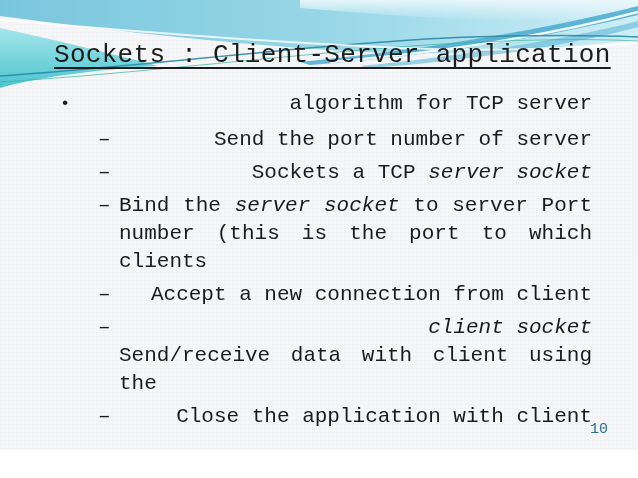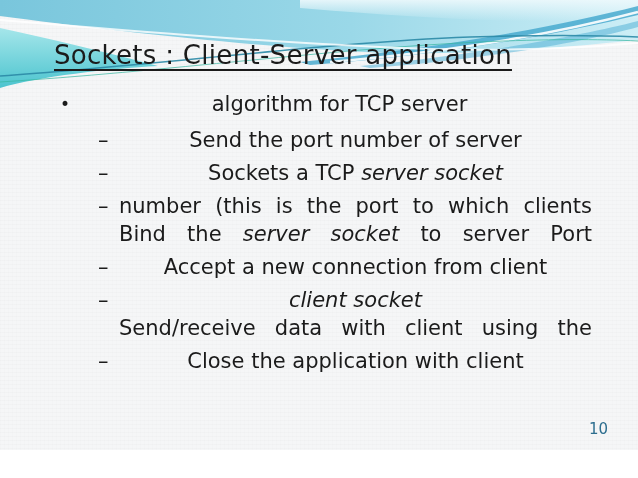--- a/index.html
+++ b/index.html
@@ -10,20 +10,21 @@
   *{margin:0;padding:0;box-sizing:border-box;}
   html,body{width:638px;height:478px;}
   body{font-family:"DejaVu Sans","Liberation Sans",sans-serif;}
   .slide{
     position:relative;width:638px;height:450px;overflow:hidden;
     background-color:var(--bg-color);
     background-image:
       repeating-linear-gradient(to bottom, rgba(0,0,0,0.014) 0 1px, transparent 1px 4px),
       repeating-linear-gradient(to right, rgba(0,0,0,0.008) 0 1px, transparent 1px 4px);
     color:var(--text-color);
+    font-family:Liberation Mono, monospace;
   }
   .banner{position:absolute;top:0;left:0;width:638px;height:100px;pointer-events:none;}
   .banner svg{display:block;width:100%;height:100%;}
   .title{
     position:absolute;left:54px;top:40px;width:560px;
     font-size:26px;letter-spacing:0.3px;font-weight:400;
     text-decoration:underline;text-decoration-thickness:2px;text-underline-offset:5px;
     color:var(--text-color);white-space:nowrap;
   }
   .content{
@@ -31,21 +32,21 @@
     font-size:21px;line-height:28px;color:var(--text-color);
   }
   .bullet-item{display:flex;align-items:flex-start;margin-bottom:5px;}
   .bullet-item.level-1{margin-bottom:8px;}
   .bullet-item.level-2{margin-left:38px;}
   .level-1 > .marker{width:27px;flex:0 0 27px;}
   .level-2 > .marker{width:21px;flex:0 0 21px;}
   .marker{display:inline-block;}
   .level-1 > .marker{font-size:17px;line-height:28px;}
   .bullet-text{flex:1 1 auto;min-width:0;}
-  .line{text-align:center;}
+  .line{text-align:right;}
   .line.justify{text-align:justify;text-align-last:justify;}
   .seg.italic{font-style:italic;}
   .page-number{
     position:absolute;right:30px;bottom:12px;
     font-size:15px;color:var(--page-num-color);text-align:center;
   }
 </style>
 </head>
 <body>
 
@@ -102,22 +103,22 @@
       </div>
       <div class="bullet-item level-2">
         <span class="marker">–</span>
         <div class="bullet-text">
           <div class="line"><span class="seg">Sockets a TCP </span><span class="seg italic">server socket</span></div>
         </div>
       </div>
       <div class="bullet-item level-2">
         <span class="marker">–</span>
         <div class="bullet-text">
+          <div class="line justify"><span class="seg">Bind the </span><span class="seg italic">server socket</span><span class="seg"> to server Port</span></div>
           <div class="line justify"><span class="seg">number (this is the port to which clients</span></div>
-          <div class="line justify"><span class="seg">Bind the </span><span class="seg italic">server socket</span><span class="seg"> to server Port</span></div>
         </div>
       </div>
       <div class="bullet-item level-2">
         <span class="marker">–</span>
         <div class="bullet-text">
           <div class="line"><span class="seg">Accept a new connection from client</span></div>
         </div>
       </div>
       <div class="bullet-item level-2">
         <span class="marker">–</span>

